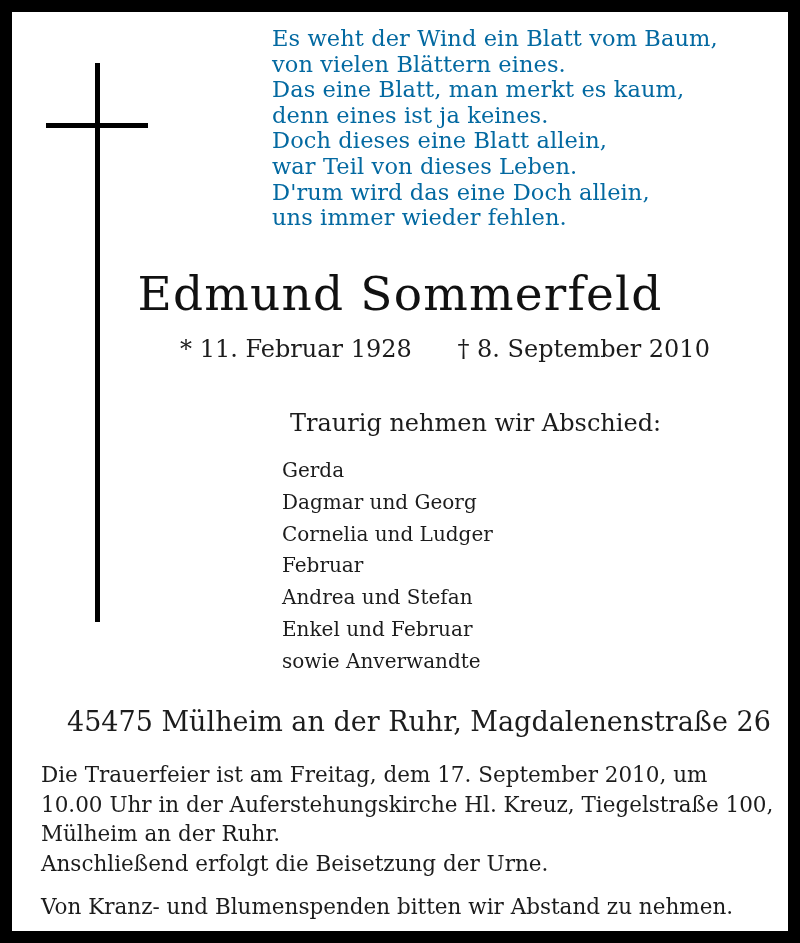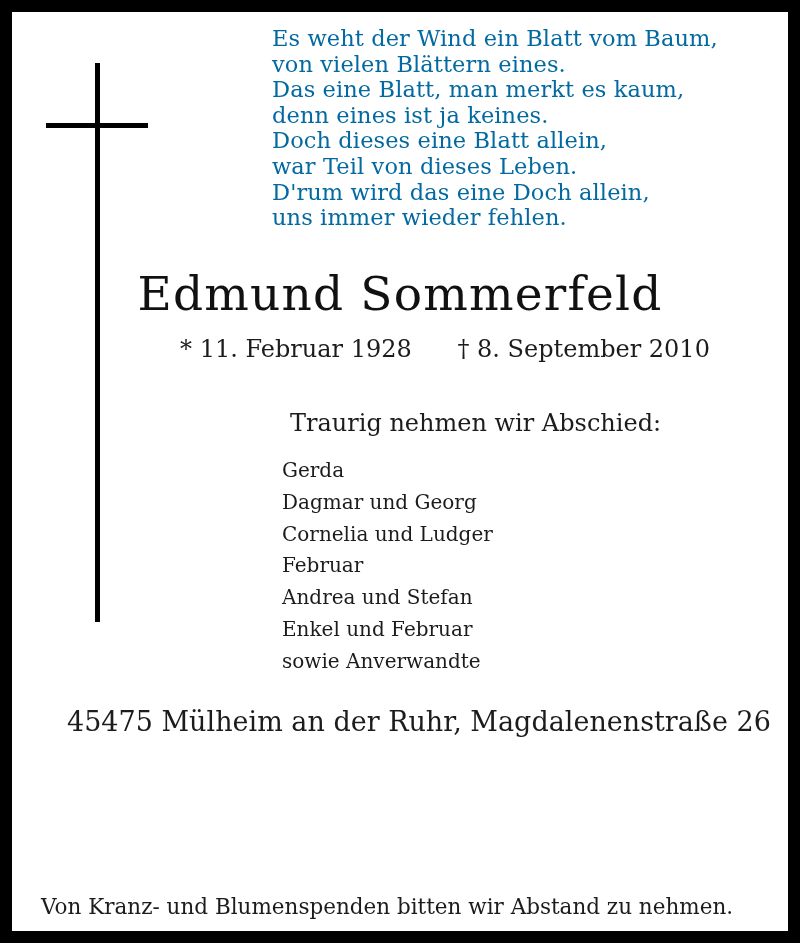--- a/index.html
+++ b/index.html
@@ -195,17 +195,23 @@
       <span class="survivor">Dagmar und Georg</span>
       <span class="survivor">Cornelia und Ludger</span>
       <span class="survivor">Februar</span>
       <span class="survivor">Andrea und Stefan</span>
       <span class="survivor">Enkel und Februar</span>
       <span class="survivor">sowie Anverwandte</span>
     </div>
 
     <div class="address-line">45475 Mülheim an der Ruhr, Magdalenenstraße 26</div>
 
+    <div class="service-details">
+      <span class="line">Die Trauerfeier ist am Freitag, dem 17. September 2010, um</span>
+      <span class="line">10.00 Uhr in der Auferstehungskirche Hl. Kreuz, Tiegelstraße 100,</span>
+      <span class="line">Mülheim an der Ruhr.</span>
+      <span class="line">Anschließend erfolgt die Beisetzung der Urne.</span>
+    </div>
 
     <div class="donation-note">Von Kranz- und Blumenspenden bitten wir Abstand zu nehmen.</div>
 
   </div>
 </div>
 
 </body></html>

